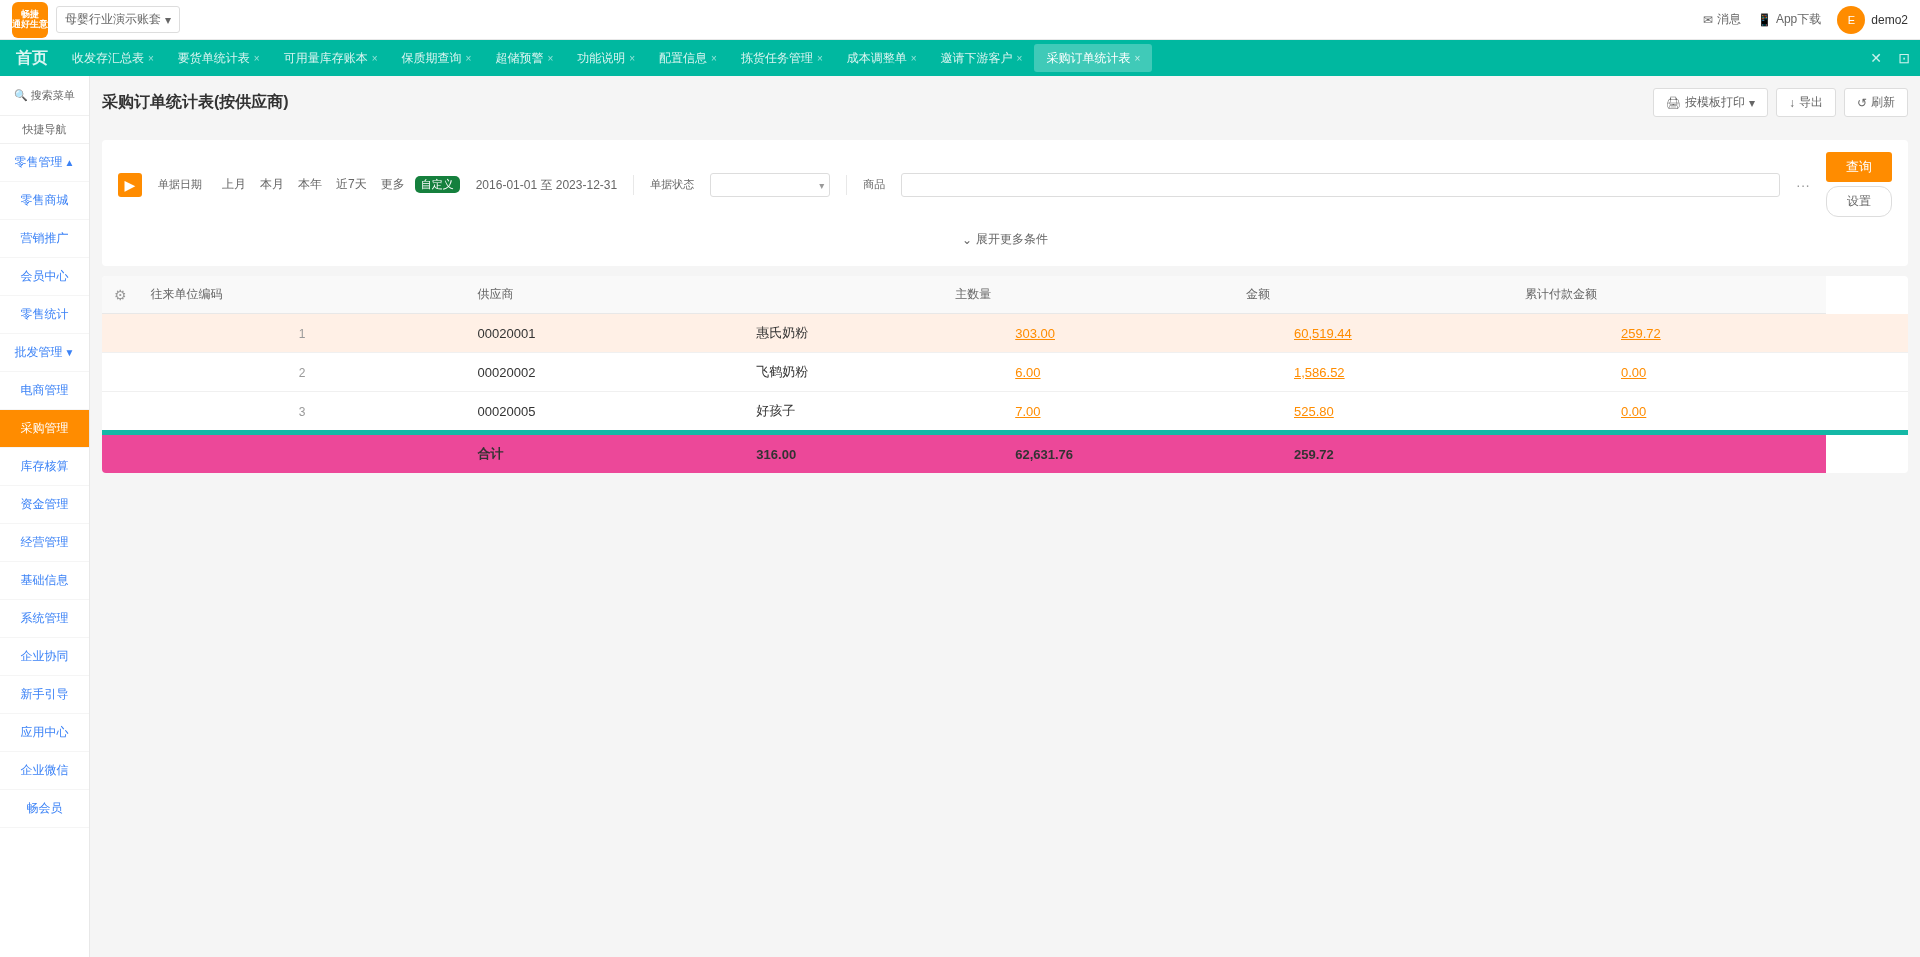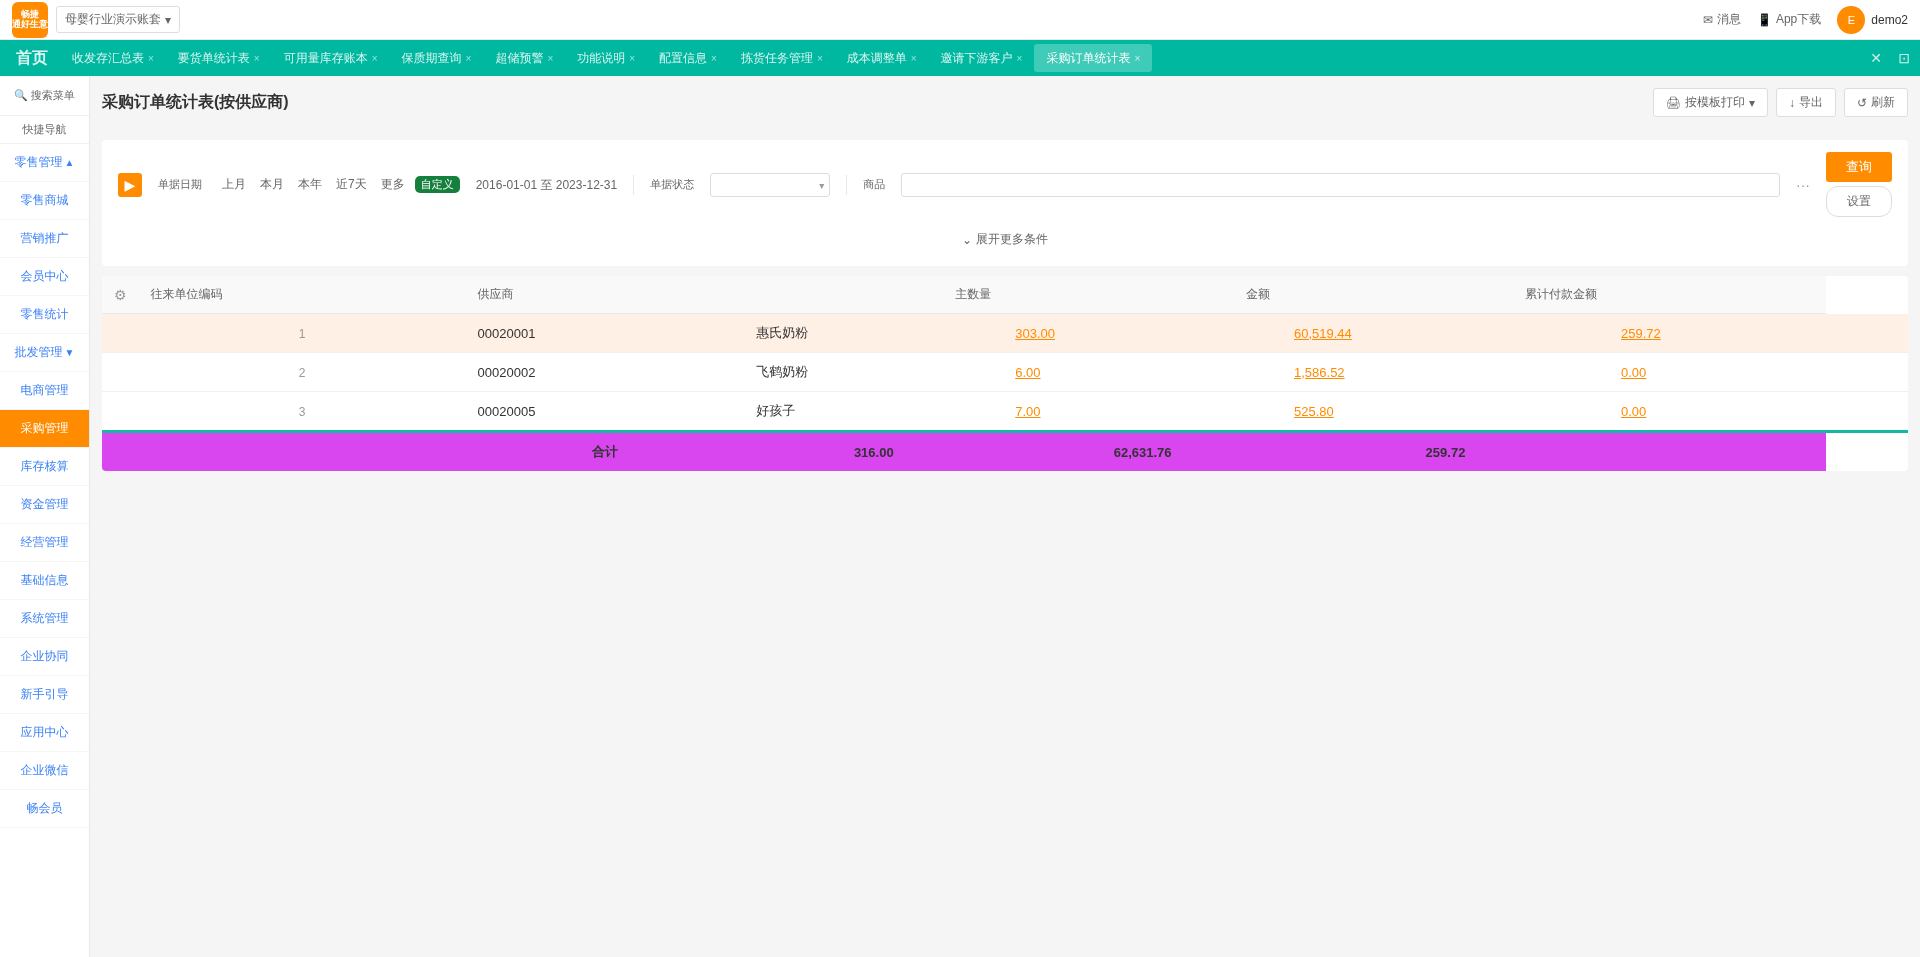--- a/index.html
+++ b/index.html
@@ -73,21 +73,21 @@
     table { width: 100%; border-collapse: collapse; }
     thead tr { background: #f9f9f9; }
     thead th { padding: 10px 12px; text-align: left; font-size: 12px; color: #666; font-weight: normal; border-bottom: 1px solid #e8e8e8; }
     thead th.right { text-align: right; }
     tbody tr { border-bottom: 1px solid #f0f0f0; }
     tbody tr.selected { background: #fff0e6; }
     tbody td { padding: 10px 12px; font-size: 13px; color: #333; }
     tbody td.center { text-align: center; }
     tbody td.right { text-align: left; }
     tbody td a, tbody td .link { color: #ff8c00; text-decoration: underline; cursor: pointer; }
-    .table-footer { background: #d946ef; border-top: 3px solid #14b8a6; text-align: center; }
+    .table-footer { background: #ec4899; border-top: 5px solid #14b8a6; }
     .table-footer td { font-size: 13px; color: #333; font-weight: bold; padding: 10px 12px; }
     .col-settings { width: 30px; text-align: center; }
     .settings-icon { cursor: pointer; color: #999; font-size: 14px; }
   </style>
 </head>
 <body>
 
 <div class="top-bar">
   <div class="top-bar-left">
     <div class="logo">

